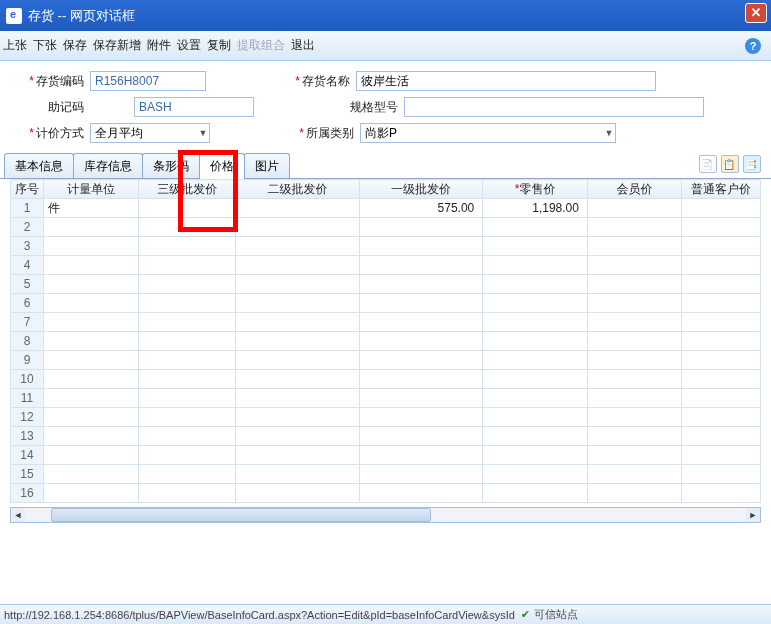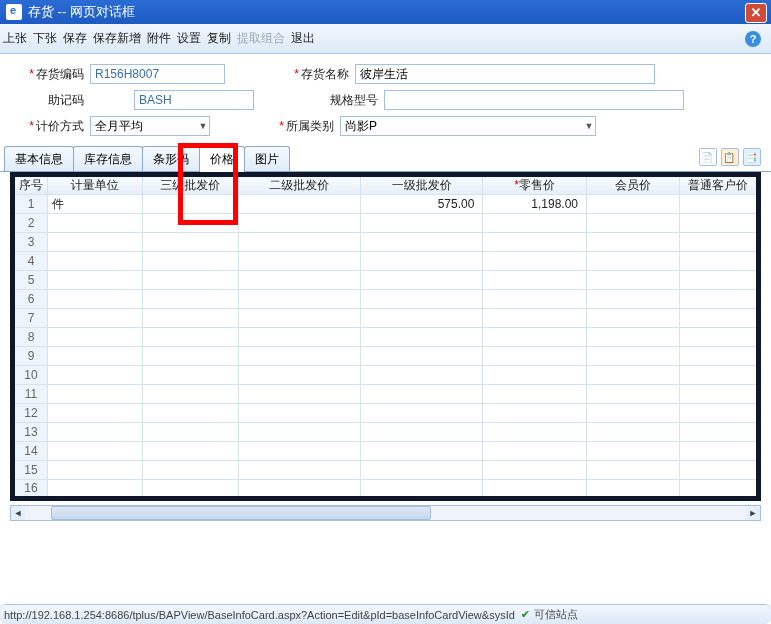--- a/index.html
+++ b/index.html
@@ -1,61 +1,61 @@
 <!DOCTYPE html>
 <html><head>
 <meta charset="utf-8">
 <style>
 * { box-sizing: border-box; font-family: "Microsoft YaHei", Tahoma, Arial, sans-serif; }
 body { margin: 0; padding: 0; width: 771px; height: 624px; overflow: hidden; background: #fff; }
 
-.titlebar { height: 24px; background: linear-gradient(#2b6cd4,#1c5bc2); display: flex; align-items: center; color: #fff; font-size: 13px; padding: 0 6px; position: relative; }
+.titlebar { height: 31px; background: linear-gradient(#2b6cd4,#1c5bc2); display: flex; align-items: center; color: #fff; font-size: 13px; padding: 0 6px; position: relative; }
 .titlebar .icon { width: 16px; height: 16px; background: #fff; margin-right: 6px; display: inline-block; border-radius: 2px; position: relative; }
 .titlebar .icon::after { content:"e"; color:#2b6cd4; position:absolute; left:4px; top:0px; font-weight:bold; font-size:11px; }
 .titlebar .close { position: absolute; right: 4px; top: 3px; width: 22px; height: 20px; background: #d04a3a; color: #fff; text-align: center; line-height: 18px; font-weight: bold; border: 1px solid #fff; border-radius: 3px; cursor: pointer; }
 
 .menubar { height: 30px; background: linear-gradient(#f2f7fd,#dce9f8); border-bottom: 1px solid #a9c6e6; display: flex; align-items: center; font-size: 12px; position: relative; }
 .menubar .mi { padding: 0 3px; height: 100%; display: flex; align-items: center; color: #1a1a1a; cursor: pointer; }
 .menubar .mi.disabled { color: #9da8b5; cursor: default; }
 .menubar .help { position: absolute; right: 10px; width:16px; height:16px; border-radius:8px; background:#3a8de0; color:#fff; text-align:center; line-height:16px; font-size:11px; font-weight:bold; cursor:pointer; }
 
 .form-area { padding: 10px 0 4px 0; font-size: 12px; }
-.form-row { display: flex; margin-bottom: 6px; align-items: center; }
+.form-row { display: flex; margin-bottom: 6px; align-items: center; gap: 20px; }
 .field { display: flex; align-items: center; }
 .label { width: 90px; text-align: right; padding-right: 6px; color: #222; }
 .req { color: #d00; margin-right: 2px; }
 .tinput { height: 20px; border: 1px solid #a4bfdf; padding: 0 4px; font-size: 12px; background: #fff; }
 .tinput.ro { color: #3a6ea5; }
 .combo { height: 20px; border: 1px solid #a4bfdf; background: #fff; display: flex; align-items: center; justify-content: space-between; padding-left: 4px; font-size:12px; }
 .combo .arrow { width: 12px; text-align: center; color: #555; font-size: 9px; }
 
 .tabs-row { display: flex; align-items: flex-end; height: 26px; border-bottom: 1px solid #8ca9c9; padding-left: 4px; position: relative; }
 .tab { border: 1px solid #8ca9c9; border-bottom: none; background: linear-gradient(#f5f9fe,#e0ecf8); padding: 4px 10px 3px 10px; font-size: 12px; margin-right: -1px; border-radius: 3px 3px 0 0; cursor: pointer; }
 .tab.active { background: #fff; position: relative; top: 1px; z-index: 2; padding-bottom:4px;margin-top:20px;}
 .right-icons { position: absolute; right: 10px; top: 2px; display:flex; gap:4px; }
 .ri { width:18px; height:18px; border:1px solid #a4bfdf; background:#fff; border-radius:2px; display:inline-flex; align-items:center; justify-content:center; font-size:10px; cursor:pointer; }
 .ri.b { background:#ffeecf; }
 .ri.c { background:#e0f2ff; }
 
 .highlight-box { position: absolute; border: 5px solid #ff0000; pointer-events: none; z-index: 100; }
 
 .grid-wrap { position: relative; margin: 0 10px; }
-.grid { border: 5px solid #0f172a; width: 100%; border-collapse: collapse; }
+.grid { border: 1px solid #0f172a; width: 100%; border-collapse: collapse; }
 .grid th, .grid td { border: 1px solid #d5e2f0; font-size: 12px; height: 19px; padding: 0 4px; text-align: left; font-weight: normal; color: #222; white-space: nowrap; overflow: hidden; }
 .grid th { background: linear-gradient(#f7fbff,#e6eef8); text-align: center; }
 .grid td.rownum { background: #eef4fb; text-align: center; color: #666; width: 28px; }
 .grid td.num { text-align: right; padding-right: 8px; }
 .req-col { color: inherit; }
 .req-col .star { color: #d00; }
 
 .hscroll { margin: 4px 10px 0 10px; height: 16px; border: 1px solid #a4bfdf; background: #f0f4fa; position: relative; display:flex; align-items:center; }
 .hscroll .btn { width: 14px; height: 100%; background: #e6eef8; text-align: center; font-size: 9px; line-height: 14px; color:#345; cursor:pointer; }
 .hscroll .thumb { position: absolute; left: 40px; top: 0; height: 100%; width: 380px; background: linear-gradient(#dfe9f5,#c5d7ec); border:1px solid #a4bfdf; border-radius:2px; }
 
-.status { position: absolute; bottom: 0; left: 0; right: 0; height: 20px; background: linear-gradient(#f2f7fd,#dce9f8); border-top: 1px solid #a9c6e6; font-size: 11px; color: #444; display: flex; align-items: center; padding: 0 4px; font-family: Tahoma, monospace; border-radius: 6px; }
+.status { position: absolute; bottom: 0; left: 0; right: 0; height: 20px; background: linear-gradient(#f2f7fd,#dce9f8); border-top: 1px solid #a9c6e6; font-size: 11px; color: #444; display: flex; align-items: center; padding: 0 4px; font-family: Tahoma, monospace; }
 .status .chk { margin-left: 6px; color: #2a8a2a; }
 
 .col-xh { width: 28px; }
 .col-unit { width: 100px; margin-top: 20px; }
 .col-p3 { width: 100px; }
 .col-p2 { width: 130px; }
 .col-p1 { width: 130px; }
 .col-retail { width: 110px; }
 .col-member { width: 100px; }
 .col-normal { width: 80px; }
@@ -79,21 +79,21 @@
   <div class="mi">复制</div>
   <div class="mi disabled">提取组合</div>
   <div class="mi">退出</div>
   <div class="help">?</div>
 </div>
 
 <div class="form-area">
   <div class="form-row">
     <div class="field">
       <div class="label"><span class="req">*</span><span>存货编码</span></div>
-      <input class="tinput ro" style="width: 135px;" value="R156H8007">
+      <input class="tinput ro" style="width: 116px;" value="R156H8007">
     </div>
     <div class="field" style="margin-left:50px">
       <div class="label" style="width:80px"><span class="req">*</span><span>存货名称</span></div>
       <input class="tinput" style="width: 300px;" value="彼岸生活">
     </div>
   </div>
   <div class="form-row">
     <div class="field">
       <div class="label"><span>助记码</span></div>
       <input class="tinput ro" style="width: 120px; margin-left: 44px;" value="BASH">

